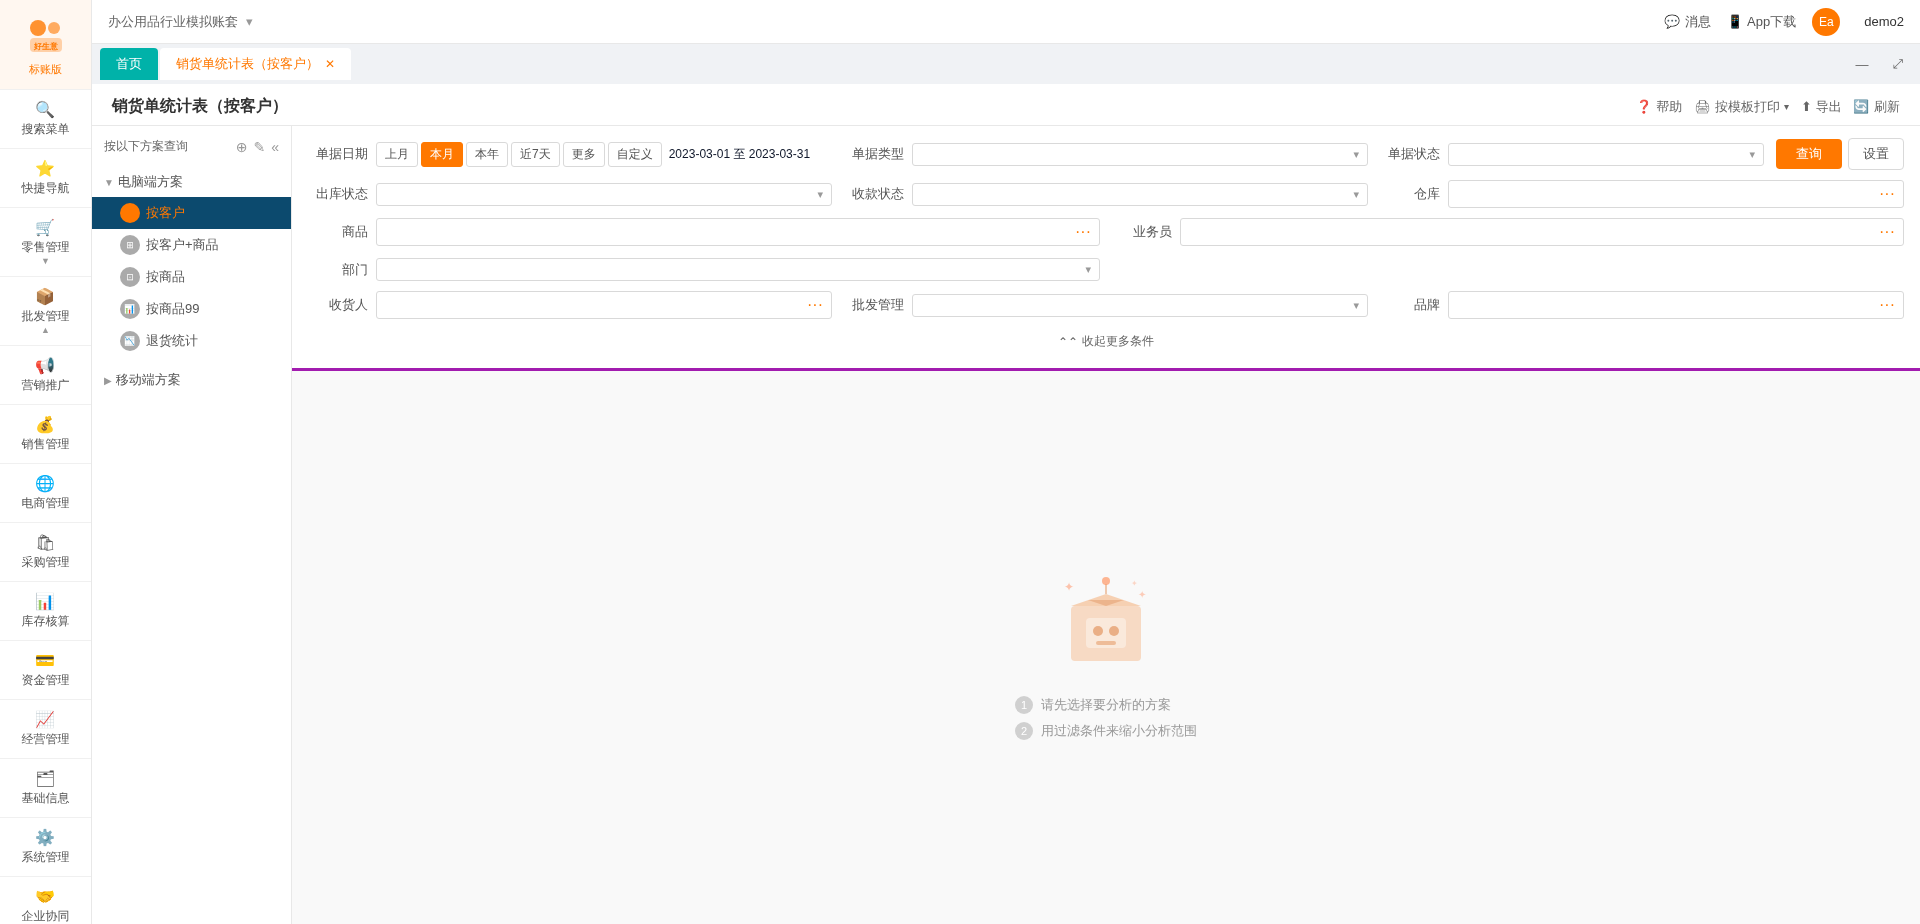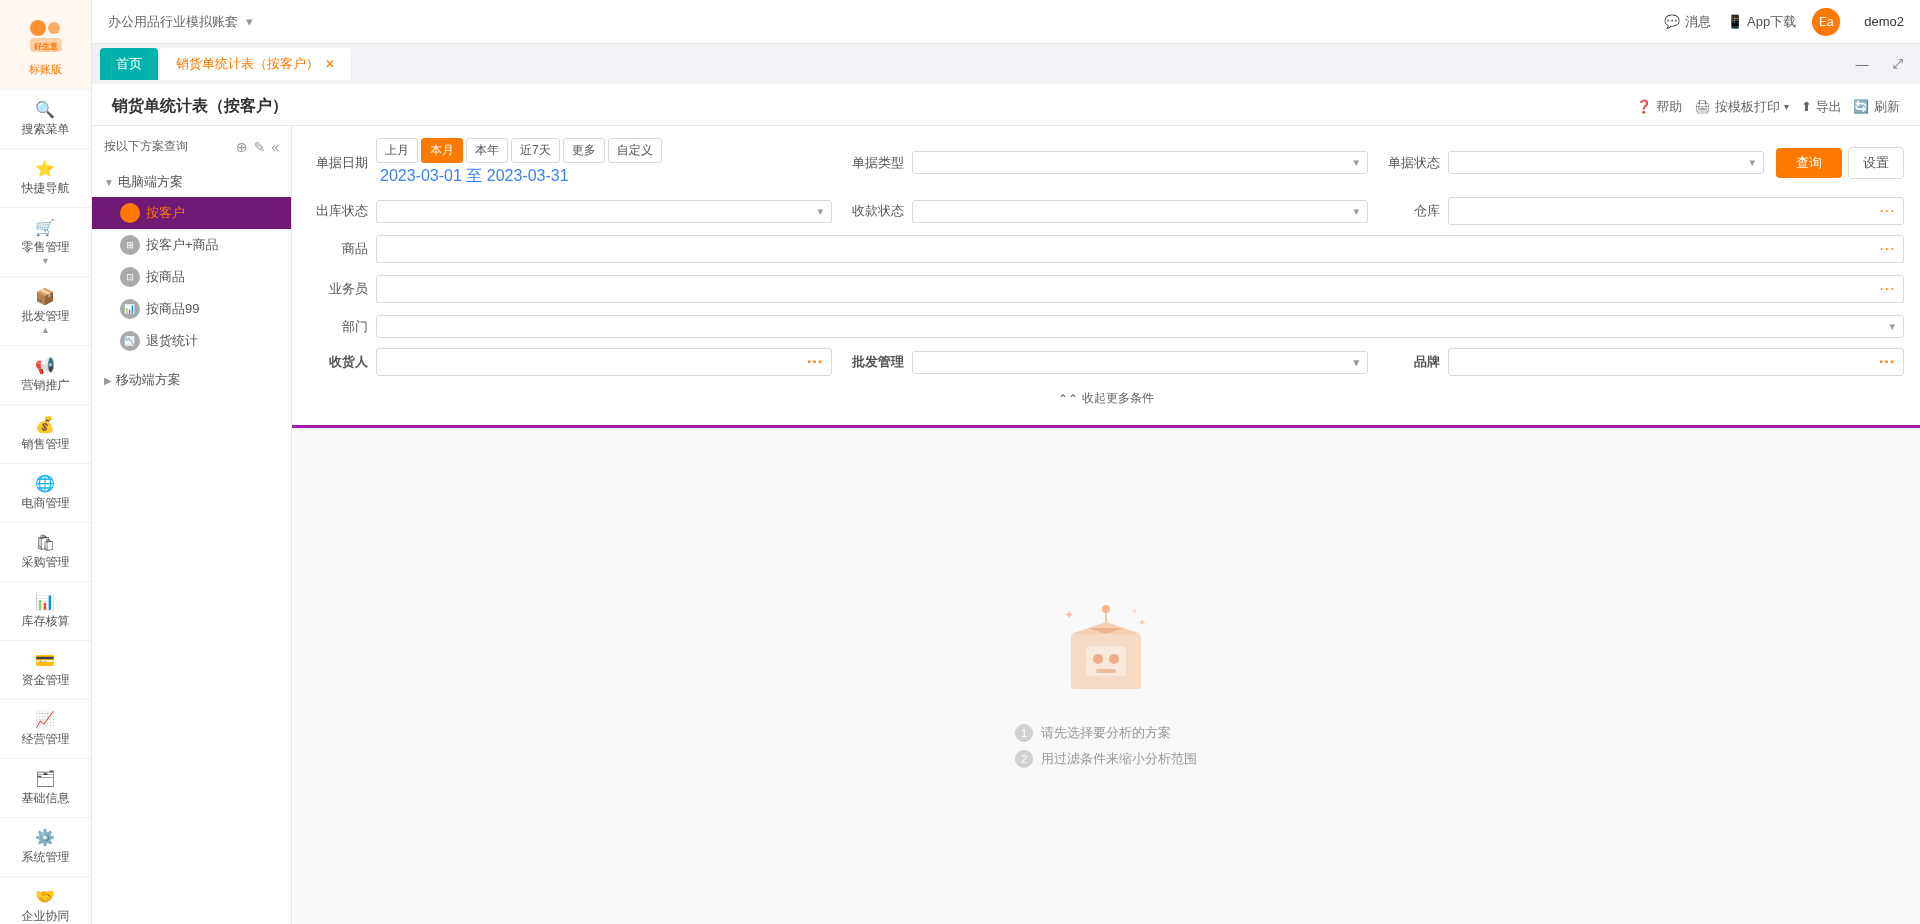--- a/index.html
+++ b/index.html
@@ -48,34 +48,34 @@
     
     .left-panel { width: 200px; background: #fff; border-right: 1px solid #e8e8e8; padding: 8px 0; flex-shrink: 0; overflow-y: auto; }
     .left-panel-header { display: flex; align-items: center; justify-content: space-between; padding: 4px 12px 8px; font-size: 12px; color: #666; }
     .left-panel-header span { font-weight: 500; }
     .left-panel-actions { display: flex; align-items: center; gap: 6px; }
     .left-panel-actions .action-icon { cursor: pointer; color: #999; font-size: 14px; }
     .tree-section { padding: 4px 0; }
     .tree-parent { display: flex; align-items: center; gap: 4px; padding: 6px 12px; cursor: pointer; font-size: 13px; color: #555; }
     .tree-parent .arrow { font-size: 10px; color: #999; }
     .tree-child { padding: 6px 12px 6px 28px; cursor: pointer; font-size: 13px; color: #555; display: flex; align-items: center; gap: 6px; }
-    .tree-child.active { background: #701a75; color: #ff7800; }
+    .tree-child.active { background: #0c4a6e; color: #ff7800; }
     .tree-child.active .child-icon { color: #ff7800; }
     .tree-child .child-icon { width: 20px; height: 20px; border-radius: 50%; background: #ff7800; display: flex; align-items: center; justify-content: center; color: #fff; font-size: 10px; flex-shrink: 0; }
     .tree-child .child-icon.gray { background: #aaa; }
     .child-label { font-size: 13px; }
 
     
     .right-panel { flex: 1; overflow: hidden; display: flex; flex-direction: column; }
 
     
     .filter-area { background: #fff; padding: 12px 16px; border-bottom: 3px solid #a21caf; flex-shrink: 0; }
     .date-btn { padding: 3px 8px; border: 1px solid #d9d9d9; border-radius: 3px; cursor: pointer; font-size: 12px; color: #555; background: #fff; }
     .date-btn.active { background: #ff7800; color: #fff; border-color: #ff7800; }
-    .date-range { font-size: 16px; color: #3b82f6; margin-left: 4px; }
+    .date-range { font-size: 12px; color: #0f172a; margin-left: 4px; }
     .full-select { border: 1px solid #d9d9d9; border-radius: 3px; padding: 4px 8px; cursor: pointer; background: #fff; display: flex; align-items: center; justify-content: space-between; width: 100%; }
     .dots-control { border: 1px solid #d9d9d9; border-radius: 3px; padding: 4px 8px; cursor: pointer; background: #fff; display: flex; align-items: center; justify-content: space-between; width: 100%; }
     .collapse-btn { display: flex; align-items: center; justify-content: center; width: 100%; padding: 6px; color: #666; font-size: 12px; cursor: pointer; }
     .btn-primary { padding: 6px 20px; background: #ff7800; color: #fff; border: none; border-radius: 4px; cursor: pointer; font-size: 13px; }
     .btn-default { padding: 6px 14px; background: #fff; color: #555; border: 1px solid #d9d9d9; border-radius: 4px; cursor: pointer; font-size: 13px; }
 
     
     .empty-state { flex: 1; display: flex; flex-direction: column; align-items: center; justify-content: center; background: #f9f9f9; }
     .empty-state-img { width: 120px; height: 120px; margin-bottom: 20px; position: relative; }
     .empty-state-tips { display: flex; flex-direction: column; gap: 8px; }
@@ -374,21 +374,21 @@
               <span class="filter-cell-label">仓库</span>
               <div class="filter-cell-control">
                 <div class="dots-control">
                   <span></span>
                   <span style="color:#ff7800;font-size:16px">···</span>
                 </div>
               </div>
             </div>
           </div>
 
-          <div style="display:grid;grid-template-columns:1fr;gap:12px;margin-bottom:10px;align-items:center;">
+          <div style="display:grid;grid-template-columns:1fr 1fr;gap:12px;margin-bottom:10px;align-items:center;">
             <div class="filter-cell">
               <span class="filter-cell-label">商品</span>
               <div class="filter-cell-control">
                 <div class="dots-control">
                   <span></span>
                   <span style="color:#ff7800;font-size:16px">···</span>
                 </div>
               </div>
             </div>
             <div class="filter-cell">
@@ -404,21 +404,21 @@
               <span class="filter-cell-label">部门</span>
               <div class="filter-cell-control">
                 <div class="full-select">
                   <span></span>
                   <span style="color:#999;font-size:11px">▾</span>
                 </div>
               </div>
             </div>
           </div>
 
-          <div style="display:grid;grid-template-columns:1fr 1fr 1fr;gap:12px;margin-bottom:8px;align-items:center;font-weight:bold;">
+          <div style="display:grid;grid-template-columns:1fr 1fr 1fr;gap:12px;margin-bottom:8px;align-items:center;">
             <div class="filter-cell">
               <span class="filter-cell-label">收货人</span>
               <div class="filter-cell-control">
                 <div class="dots-control">
                   <span></span>
                   <span style="color:#ff7800;font-size:16px">···</span>
                 </div>
               </div>
             </div>
             <div class="filter-cell">

